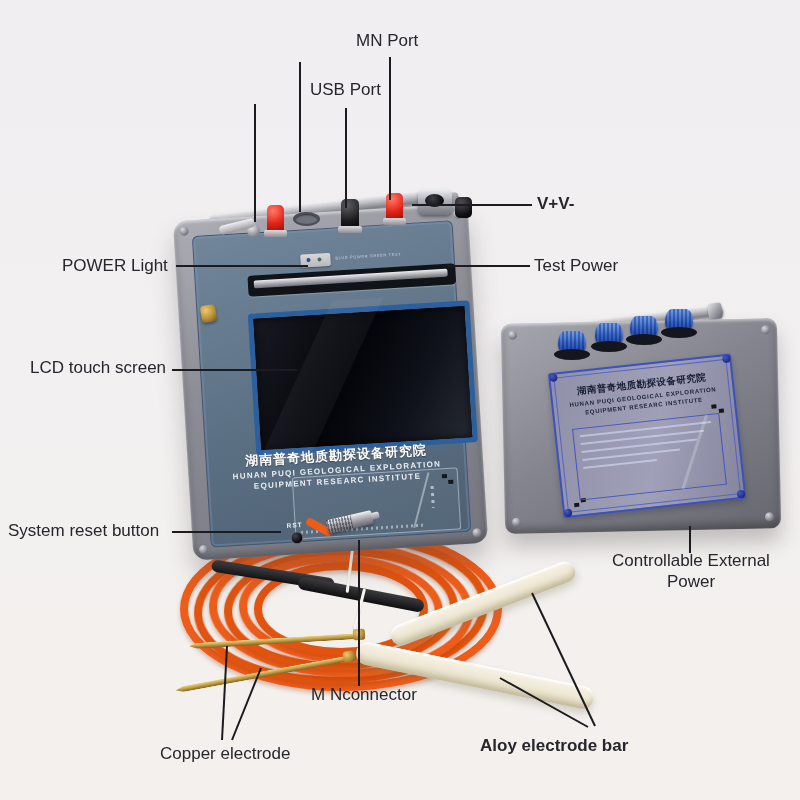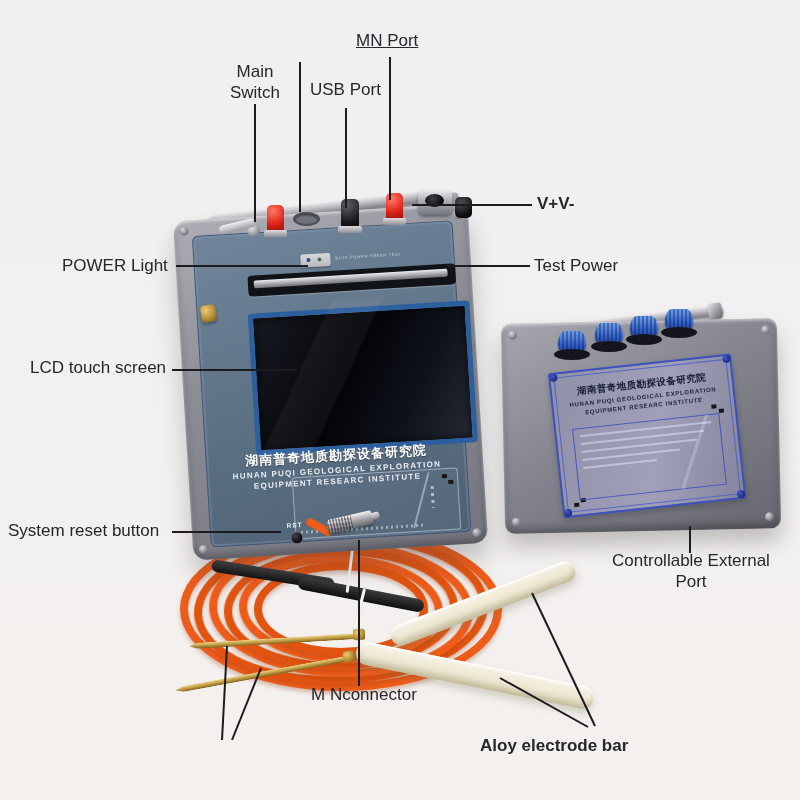--- a/index.html
+++ b/index.html
@@ -253,26 +253,25 @@
       <line x1="172" y1="532" x2="281" y2="532"></line>
       <line x1="690" y1="526" x2="690" y2="553"></line>
       <line x1="359" y1="540" x2="359" y2="686"></line>
       <line x1="227" y1="646" x2="222" y2="740"></line>
       <line x1="261" y1="668" x2="232" y2="740"></line>
       <line x1="532" y1="593" x2="595" y2="726"></line>
       <line x1="500" y1="678" x2="588" y2="727"></line>
     </g>
   </svg>
 
-  <div class="lbl" style="left:356px;top:31px;text-decoration:underline;">MN Port</div>
-  <div class="lbl center" style="left:212px;top:62px;width:86px;">Main
-Switch</div>
+  <div class="lbl" style="left:356px;top:31px;">MN Port</div>
   <div class="lbl" style="left:310px;top:80px;">USB Port</div>
   <div class="lbl" style="left:537px;top:194px;font-weight:bold;">V+V-</div>
   <div class="lbl" style="left:62px;top:256px;">POWER Light</div>
   <div class="lbl" style="left:534px;top:256px;">Test Power</div>
   <div class="lbl" style="left:30px;top:358px;">LCD touch screen</div>
   <div class="lbl" style="left:8px;top:521px;">System reset button</div>
   <div class="lbl center" style="left:595px;top:551px;width:192px;">Controllable External
-Port</div>
+Power</div>
   <div class="lbl" style="left:311px;top:685px;">M Nconnector</div>
+  <div class="lbl" style="left:160px;top:744px;">Copper electrode</div>
   <div class="lbl" style="left:480px;top:736px;font-weight:bold;">Aloy electrode bar</div>
 </div>
 
 </body></html>

